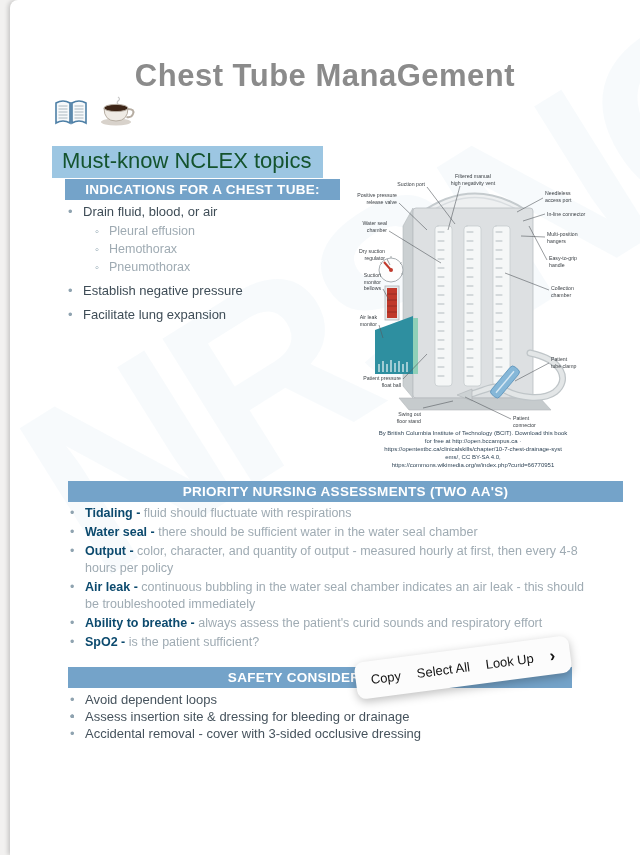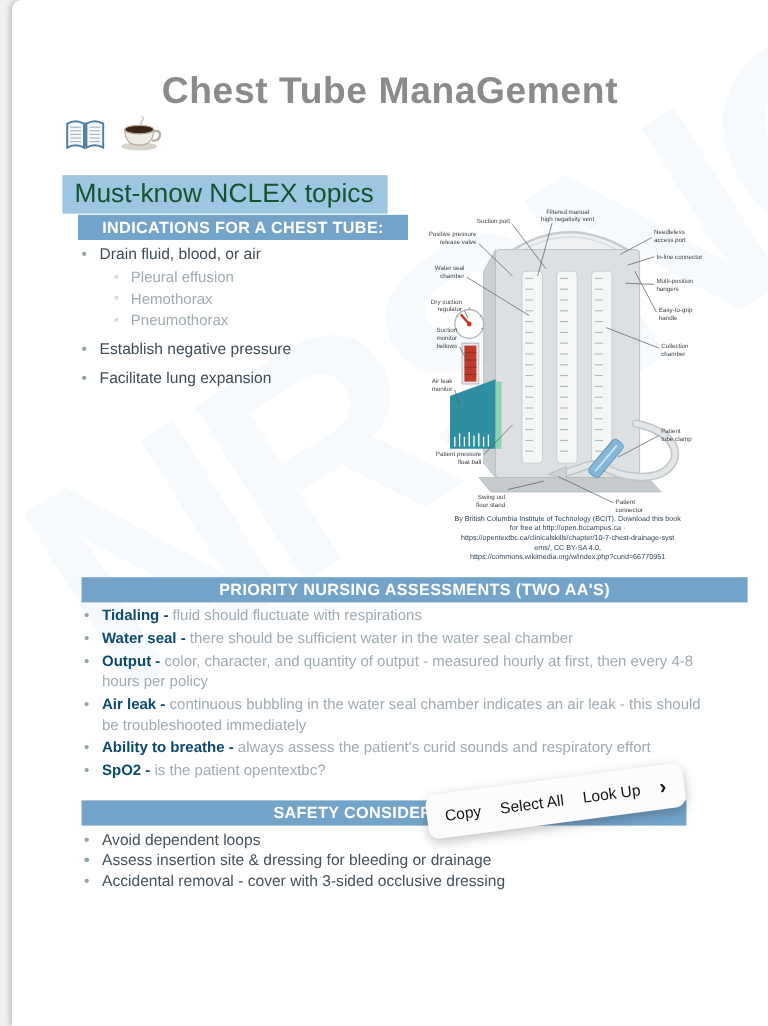--- a/index.html
+++ b/index.html
@@ -219,21 +219,21 @@
   </div>
 
   <div class="bar bar2">PRIORITY NURSING ASSESSMENTS (TWO AA'S)</div>
 
   <ul class="priority">
     <li><span class="dot">•</span><span class="lead">Tidaling -</span> <span class="desc">fluid should fluctuate with respirations</span></li>
     <li><span class="dot">•</span><span class="lead">Water seal -</span> <span class="desc">there should be sufficient water in the water seal chamber</span></li>
     <li><span class="dot">•</span><span class="lead">Output -</span> <span class="desc">color, character, and quantity of output - measured hourly at first, then every 4-8 hours per policy</span></li>
     <li><span class="dot">•</span><span class="lead">Air leak -</span> <span class="desc">continuous bubbling in the water seal chamber indicates an air leak - this should be troubleshooted immediately</span></li>
     <li><span class="dot">•</span><span class="lead">Ability to breathe -</span> <span class="desc">always assess the patient's curid sounds and respiratory effort</span></li>
-    <li><span class="dot">•</span><span class="lead">SpO2 -</span> <span class="desc">is the patient opentextbc?</span></li>
+    <li><span class="dot">•</span><span class="lead">SpO2 -</span> <span class="desc">is the patient sufficient?</span></li>
   </ul>
 
   <div class="bar bar3">SAFETY CONSIDERATIONS</div>
 
   <ul class="safety">
     <li><span class="dot">•</span><span>Avoid dependent loops</span></li>
     <li><span class="dot">•</span></li>
     <li><span class="dot">•</span></li>
     <li><span class="dot">•</span><span>Assess insertion site &amp; dressing for bleeding or drainage</span></li>
     <li><span class="dot">•</span><span>Accidental removal - cover with 3-sided occlusive dressing</span></li>

